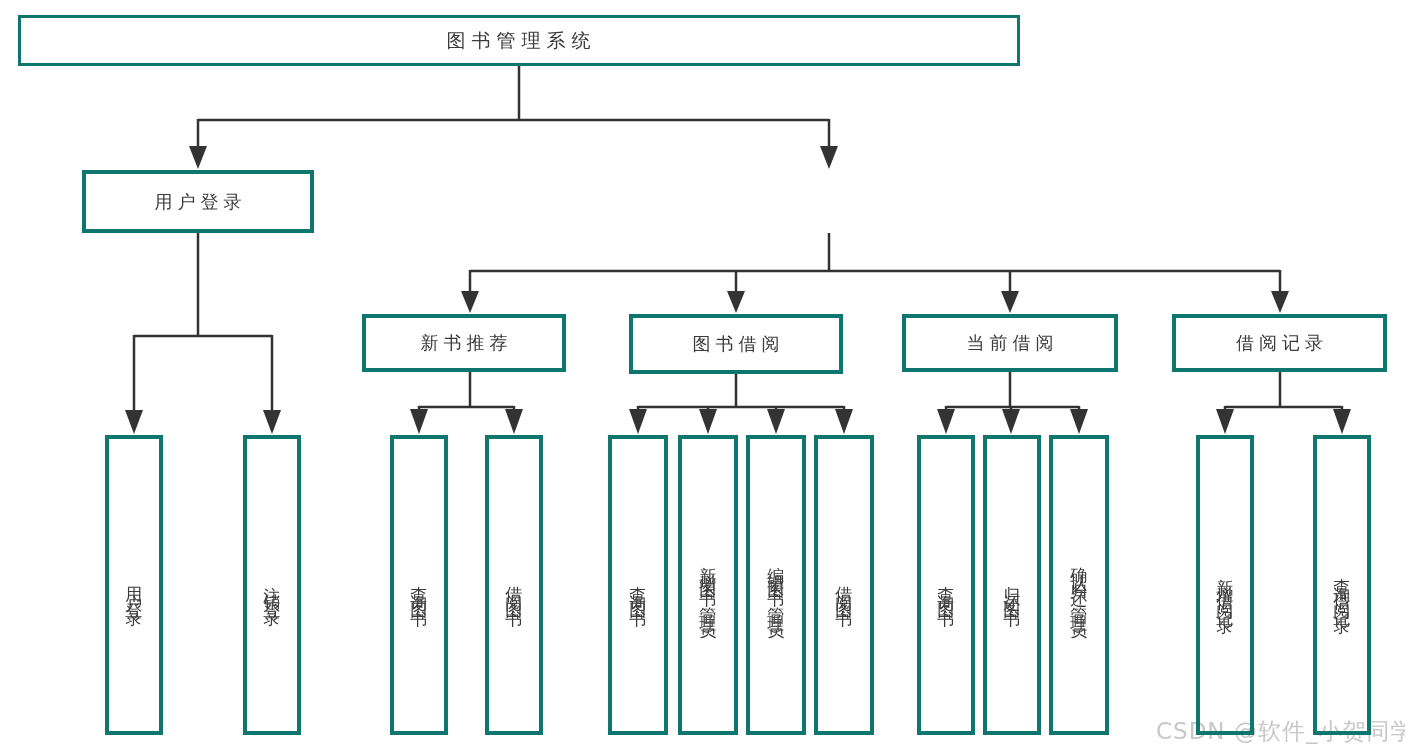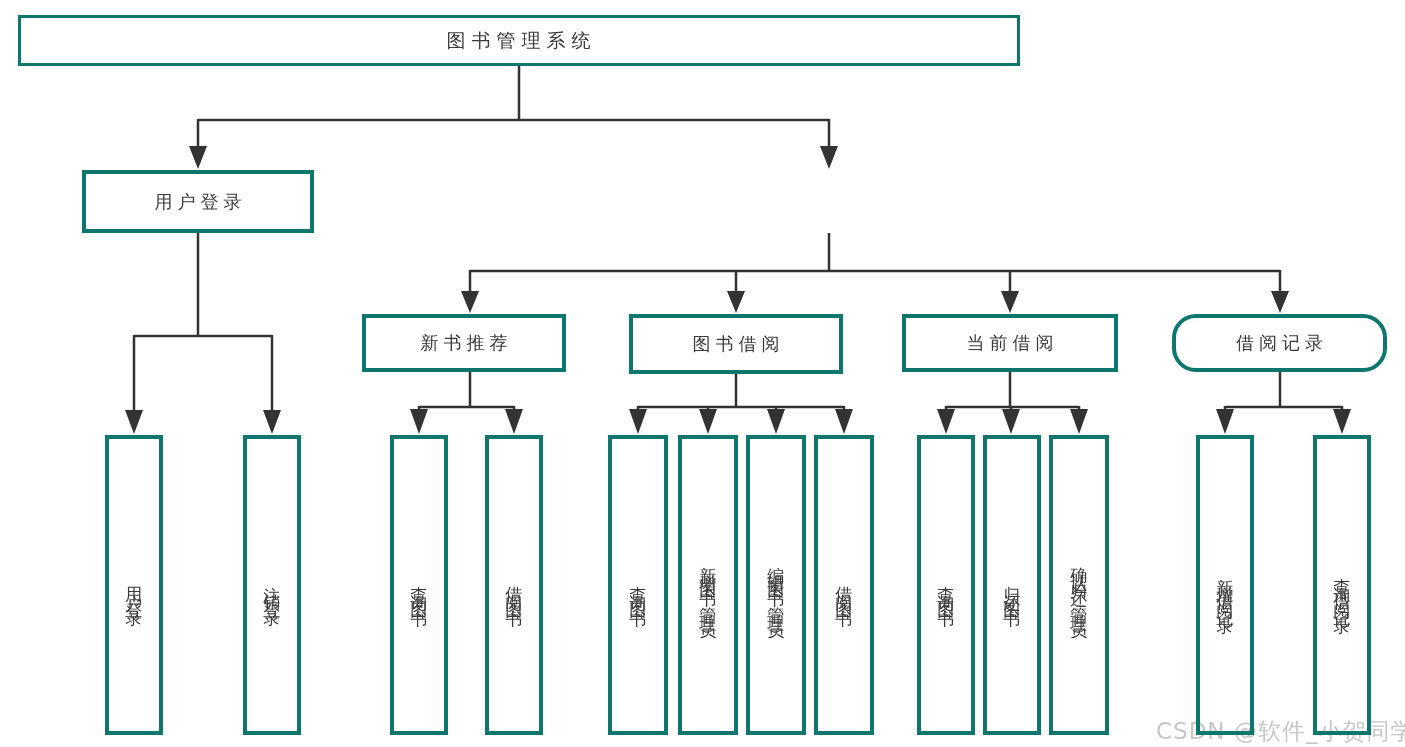--- a/index.html
+++ b/index.html
@@ -131,21 +131,21 @@
     <polygon points="1333,409 1351,409 1342,434"></polygon>
   </svg>
 
   <div class="box hbox rootbox" style="left:18px; top:15px; width:1002px; height:51px;">图书管理系统</div>
 
   <div class="box hbox" style="left:82px; top:170px; width:232px; height:63px;">用户登录</div>
 
   <div class="box hbox" style="left:362px; top:314px; width:204px; height:58px;">新书推荐</div>
   <div class="box hbox" style="left:629px; top:314px; width:214px; height:60px;">图书借阅</div>
   <div class="box hbox" style="left:902px; top:314px; width:216px; height:58px;">当前借阅</div>
-  <div class="box hbox" style="left:1172px; top:314px; width:215px; height:58px;border-radius:24px;">借阅记录</div>
+  <div class="box hbox" style="left:1172px; top:314px; width:215px; height:58px;">借阅记录</div>
 
   <div class="box leaf" style="left:105px; top:435px; width:58px; height:300px;">用户登录</div>
   <div class="box leaf" style="left:243px; top:435px; width:58px; height:300px;">注销登录</div>
 
   <div class="box leaf" style="left:390px; top:435px; width:58px; height:300px;">查询图书</div>
   <div class="box leaf" style="left:485px; top:435px; width:58px; height:300px;">借阅图书</div>
 
   <div class="box leaf" style="left:608px; top:435px; width:60px; height:300px;">查询图书</div>
   <div class="box leaf" style="left:678px; top:435px; width:60px; height:300px;">新增图书（管理员）</div>
   <div class="box leaf" style="left:746px; top:435px; width:60px; height:300px;">编辑图书（管理员）</div>

